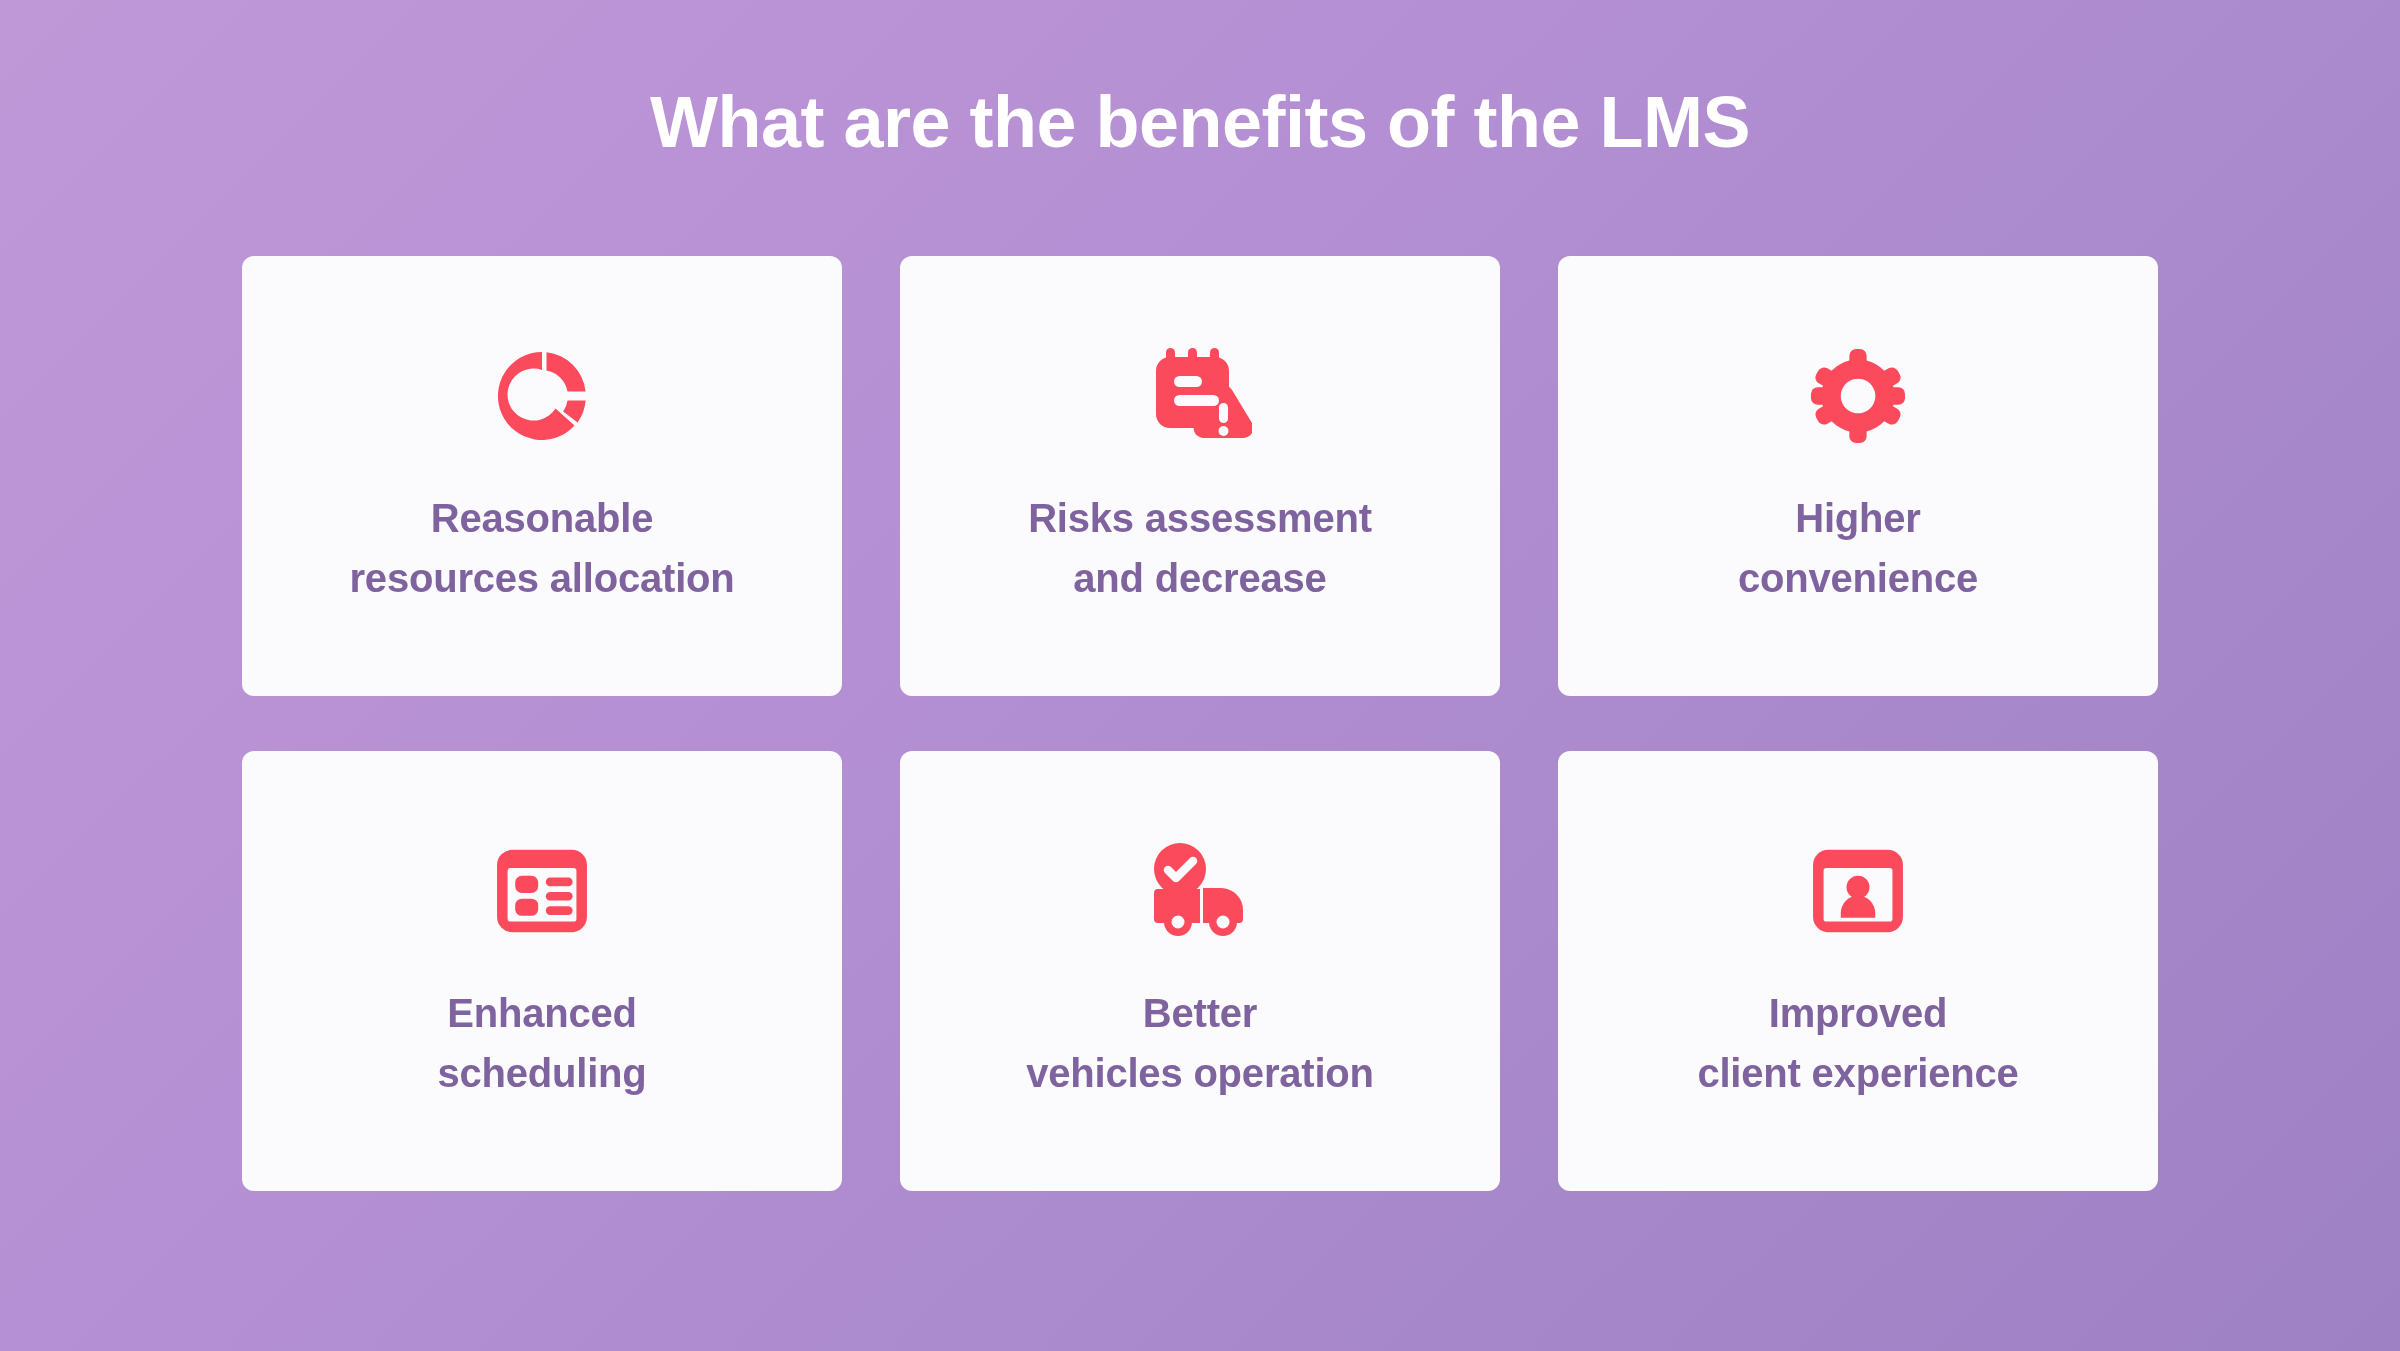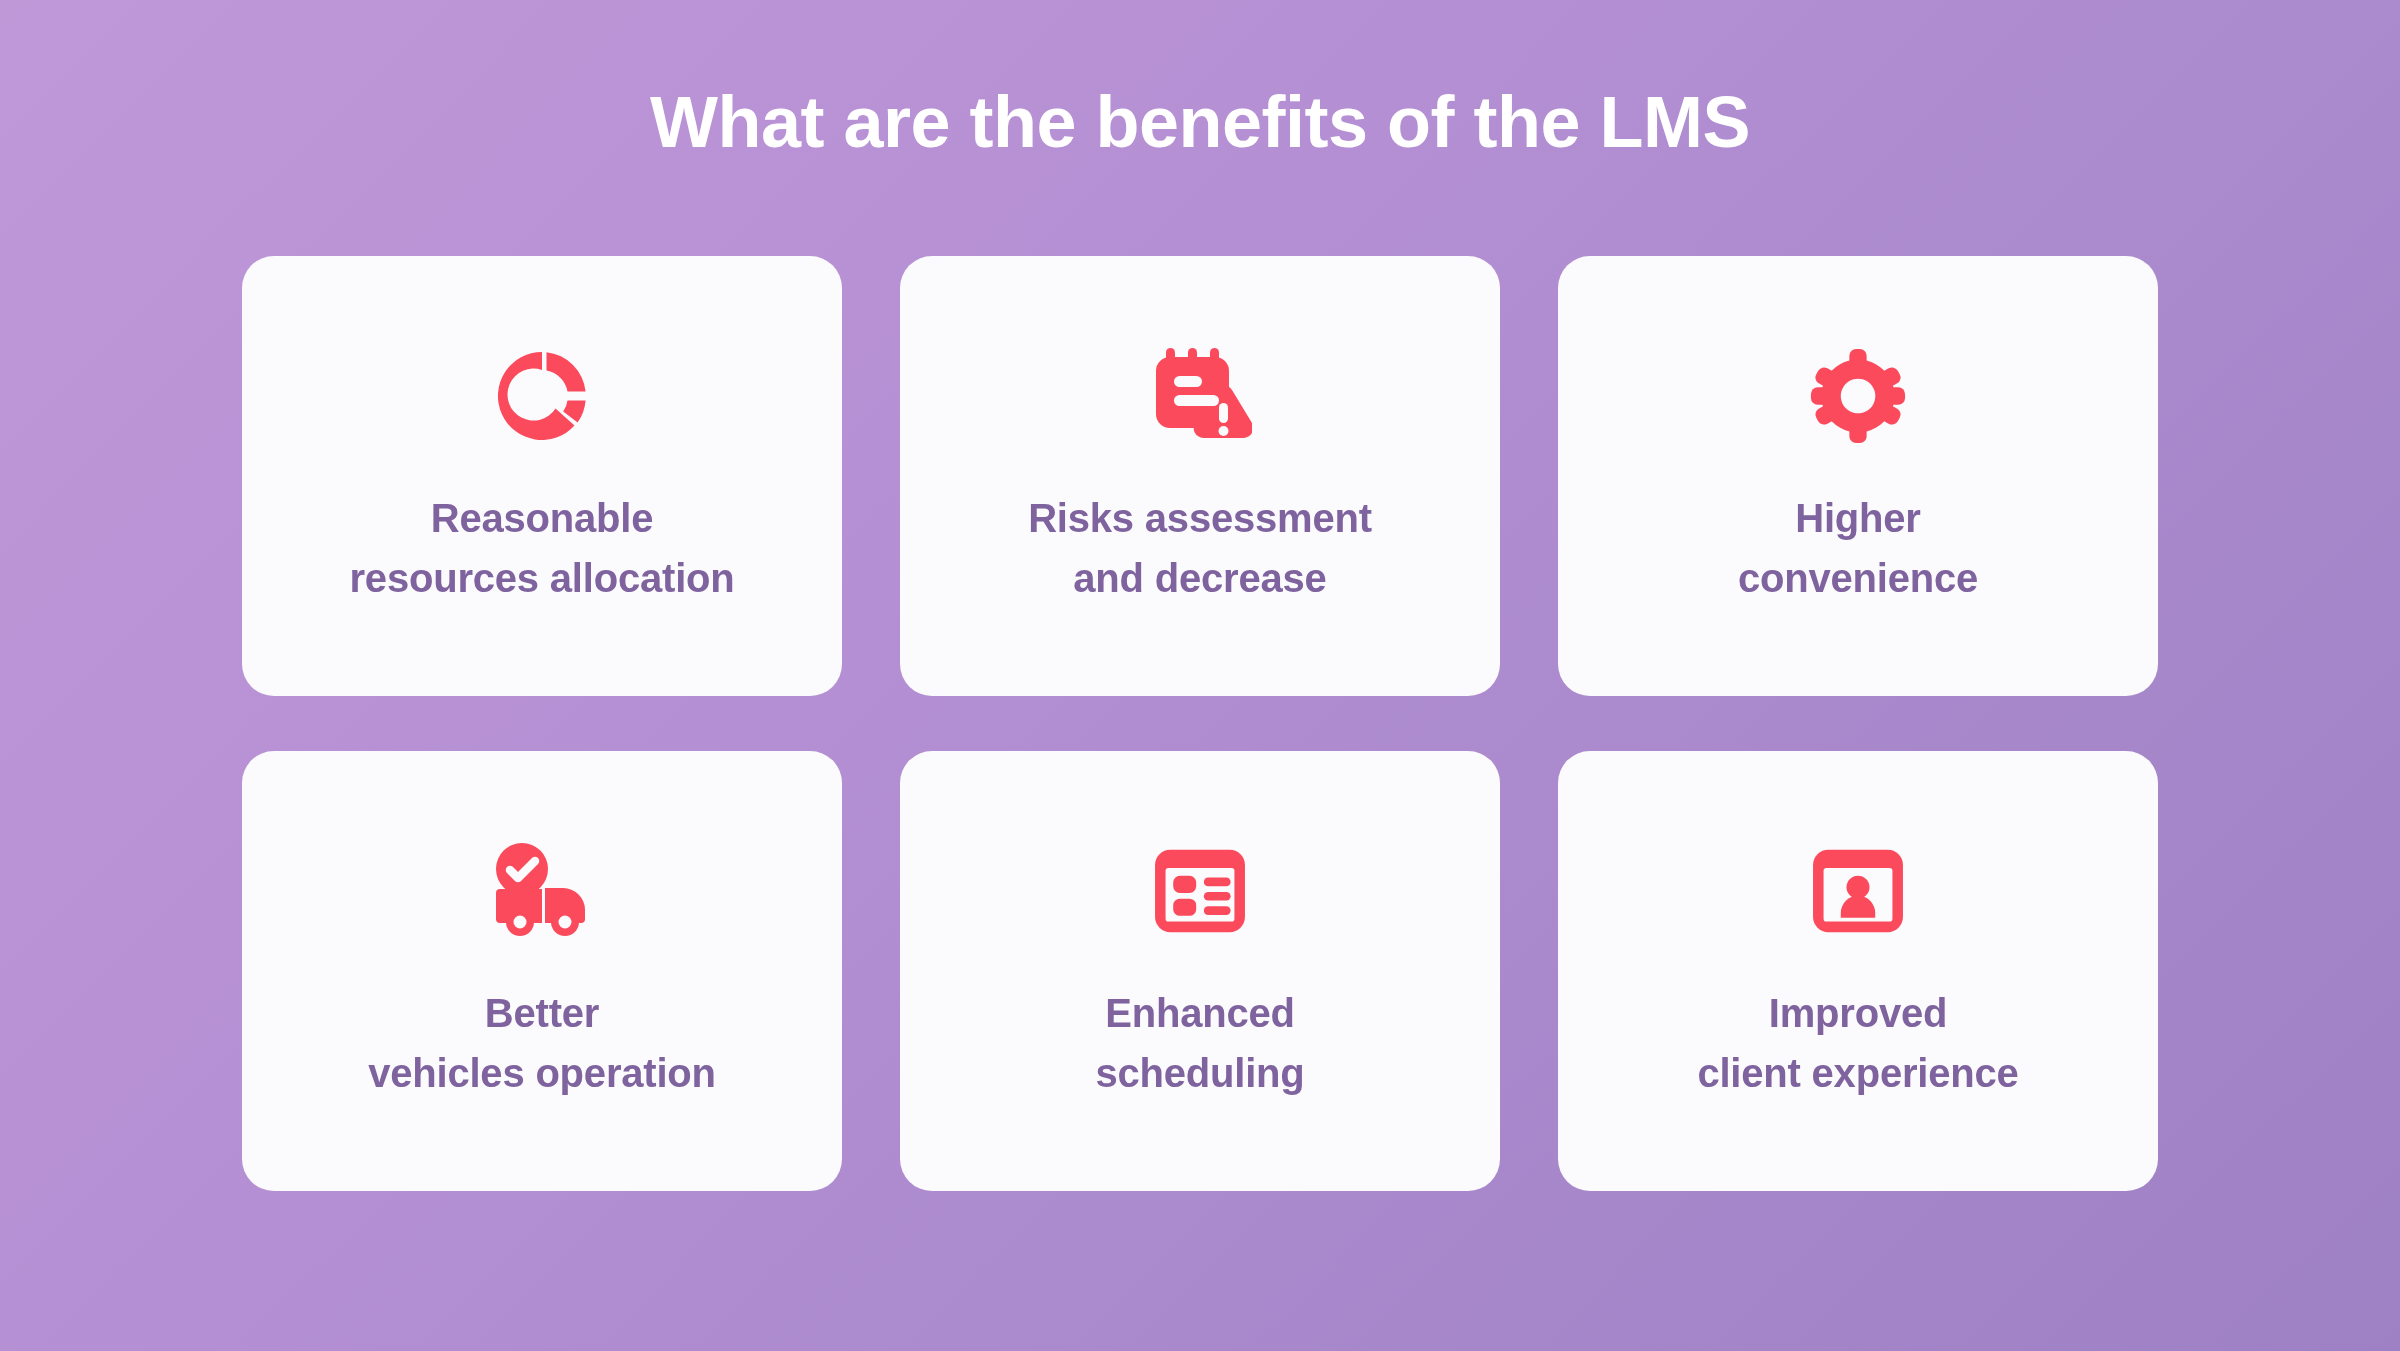--- a/index.html
+++ b/index.html
@@ -38,21 +38,21 @@
     margin-top: 93px;
     display: grid;
     grid-template-columns: repeat(3, 600px);
     grid-template-rows: repeat(2, 440px);
     column-gap: 58px;
     row-gap: 55px;
   }
 
   .benefit-card {
     background: #fbfafc;
-    border-radius: 32px;
+    border-radius: 12px;
     display: flex;
     flex-direction: column;
     align-items: center;
     justify-content: center;
     padding: 30px 40px;
   }
 
   .card-icon {
     width: 104px;
     height: 104px;
@@ -136,20 +136,38 @@
             <path d="M50 12 A38 38 0 1 1 49.9 12 Z M50 32 A18 18 0 1 0 50.1 32 Z" fill-rule="evenodd"></path>
           </g>
         </svg>
       </div>
       <div class="card-label">Higher
 convenience</div>
     </div>
 
     <div class="benefit-card">
       <div class="card-icon">
+        <svg width="96" height="88" viewBox="0 0 100 92">
+          <rect x="3" y="3" width="94" height="86" rx="16" fill="#fa4a5c"></rect>
+          <rect x="14" y="22" width="72" height="56" rx="3" fill="#fbfafc"></rect>
+          <g fill="#fa4a5c">
+            <rect x="22" y="30" width="24" height="18" rx="7"></rect>
+            <rect x="22" y="54" width="24" height="18" rx="7"></rect>
+            <rect x="54" y="32" width="28" height="9" rx="4.5"></rect>
+            <rect x="54" y="47" width="28" height="9" rx="4.5"></rect>
+            <rect x="54" y="62" width="28" height="9" rx="4.5"></rect>
+          </g>
+        </svg>
+      </div>
+      <div class="card-label">Enhanced
+scheduling</div>
+    </div>
+
+    <div class="benefit-card">
+      <div class="card-icon">
         <svg width="104" height="100" viewBox="0 0 104 100">
           <g fill="#fa4a5c">
             <path d="M10 48 h42 v34 h-42 a4 4 0 0 1 -4 -4 v-26 a4 4 0 0 1 4 -4 z"></path>
             <path d="M55 47 h18 a22 22 0 0 1 22 22 v9 a4 4 0 0 1 -4 4 h-36 z"></path>
             <circle cx="30" cy="81" r="14"></circle>
             <circle cx="75" cy="81" r="14"></circle>
             <circle cx="32" cy="28" r="26"></circle>
           </g>
           <g fill="#fbfafc">
             <circle cx="30" cy="81" r="6.5"></circle>
@@ -161,38 +179,20 @@
       <div class="card-label">Better
 vehicles operation</div>
     </div>
 
     <div class="benefit-card">
       <div class="card-icon">
         <svg width="96" height="88" viewBox="0 0 100 92">
           <rect x="3" y="3" width="94" height="86" rx="16" fill="#fa4a5c"></rect>
           <rect x="14" y="22" width="72" height="56" rx="3" fill="#fbfafc"></rect>
           <g fill="#fa4a5c">
-            <rect x="22" y="30" width="24" height="18" rx="7"></rect>
-            <rect x="22" y="54" width="24" height="18" rx="7"></rect>
-            <rect x="54" y="32" width="28" height="9" rx="4.5"></rect>
-            <rect x="54" y="47" width="28" height="9" rx="4.5"></rect>
-            <rect x="54" y="62" width="28" height="9" rx="4.5"></rect>
-          </g>
-        </svg>
-      </div>
-      <div class="card-label">Enhanced
-scheduling</div>
-    </div>
-
-    <div class="benefit-card">
-      <div class="card-icon">
-        <svg width="96" height="88" viewBox="0 0 100 92">
-          <rect x="3" y="3" width="94" height="86" rx="16" fill="#fa4a5c"></rect>
-          <rect x="14" y="22" width="72" height="56" rx="3" fill="#fbfafc"></rect>
-          <g fill="#fa4a5c">
             <circle cx="50" cy="42" r="12"></circle>
             <path d="M32 74 v-5 a18 18 0 0 1 36 0 v5 z"></path>
           </g>
         </svg>
       </div>
       <div class="card-label">Improved
 client experience</div>
     </div>
 
   </div>

